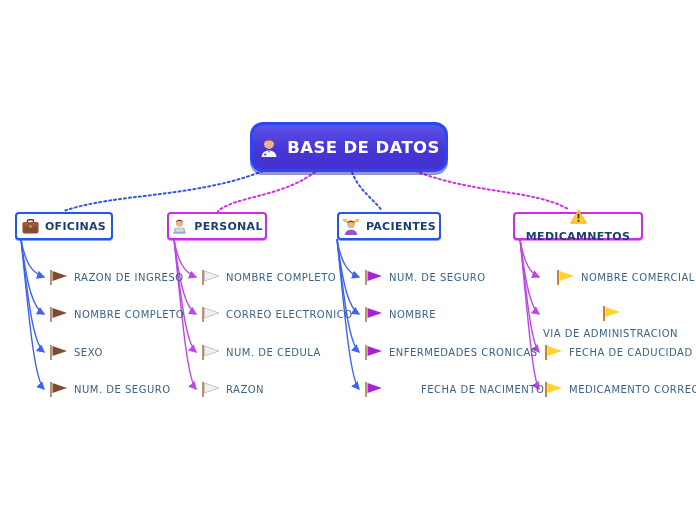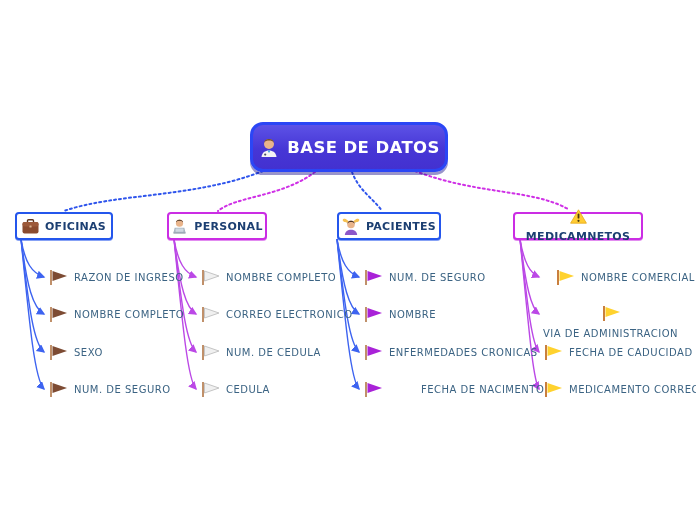--- a/index.html
+++ b/index.html
@@ -210,21 +210,21 @@
       </span>
     <span class="leaf-label">NUM. DE CEDULA</span>
   </div>
   <div class="leaf" style="left:200px;top:379px;">
     <span class="icon">
         <svg width="20" height="18" viewBox="0 0 20 18">
           <line x1="3" y1="2" x2="3" y2="17" stroke="#c0906a" stroke-width="2"></line>
           <path d="M4.5 3 L19 8 L4.5 13 Z" fill="#f0f0f0" stroke="#b8b8b8" stroke-width="0.8"></path>
         </svg>
       </span>
-    <span class="leaf-label">CEDULA</span>
+    <span class="leaf-label">RAZON</span>
   </div>
 
   <div class="leaf" style="left:363px;top:267px;">
     <span class="icon">
         <svg width="20" height="18" viewBox="0 0 20 18">
           <line x1="3" y1="2" x2="3" y2="17" stroke="#c0906a" stroke-width="2"></line>
           <path d="M4.5 3 L19 8 L4.5 13 Z" fill="#a922d8"></path>
         </svg>
       </span>
     <span class="leaf-label">NUM. DE SEGURO</span>

